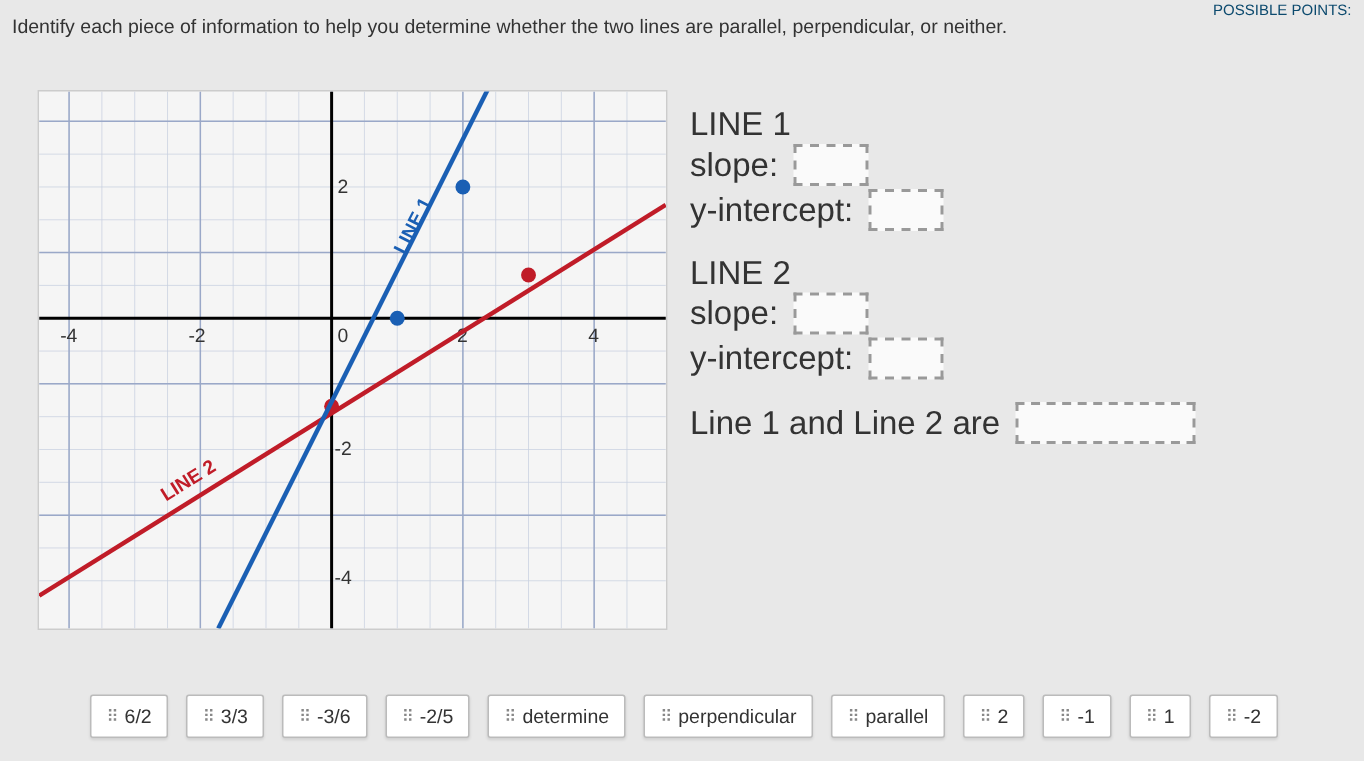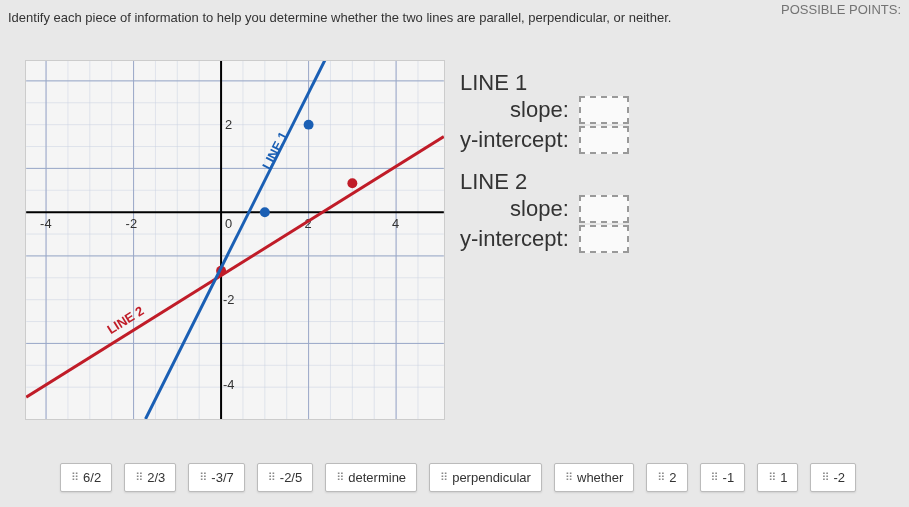--- a/index.html
+++ b/index.html
@@ -8,22 +8,22 @@
       background: #e8e8e8;
       width: 909px;
       height: 507px;
       position: relative;
       overflow: hidden;
     }
     .header {
       position: absolute;
       top: 2px;
       right: 8px;
-      font-size: 13px;
-      color: #737373;
+      font-size: 10px;
+      color: #0c4a6e;
     }
     .instruction {
       position: absolute;
       top: 10px;
       left: 8px;
       font-size: 13px;
       color: #333;
     }
     .content {
       position: absolute;
@@ -50,21 +50,20 @@
       color: #333;
     }
     .info-block {
       margin-bottom: 15px;
     }
     .info-line {
       display: flex;
       align-items: center;
       gap: 5px;
       margin-bottom: 2px;
-      justify-content: flex-end;
     }
     .drop-zone {
       display: inline-block;
       min-width: 50px;
       height: 28px;
       border: 2px dashed #999;
       background: #fafafa;
       vertical-align: middle;
       margin-left: 5px;
     }
@@ -199,51 +198,55 @@
       <div>LINE 2</div>
       <div class="info-line">
         <span>slope:</span>
         <span class="drop-zone"></span>
       </div>
       <div class="info-line">
         <span>y-intercept:</span>
         <span class="drop-zone"></span>
       </div>
     </div>
+    <div class="info-line">
+      <span>Line 1 and Line 2 are</span>
+      <span class="drop-zone drop-zone-wide"></span>
+    </div>
   </div>
 </div>
 
 <div class="answer-bank">
   <div class="answer-tile">
       <span class="drag-handle">⠿</span>
       <span>6/2</span>
     </div>
   <div class="answer-tile">
       <span class="drag-handle">⠿</span>
-      <span>2/3</span>
-    </div>
-  <div class="answer-tile">
-      <span class="drag-handle">⠿</span>
-      <span>-3/7</span>
+      <span>3/3</span>
+    </div>
+  <div class="answer-tile">
+      <span class="drag-handle">⠿</span>
+      <span>-3/6</span>
     </div>
   <div class="answer-tile">
       <span class="drag-handle">⠿</span>
       <span>-2/5</span>
     </div>
   <div class="answer-tile">
       <span class="drag-handle">⠿</span>
       <span>determine</span>
     </div>
   <div class="answer-tile">
       <span class="drag-handle">⠿</span>
       <span>perpendicular</span>
     </div>
   <div class="answer-tile">
       <span class="drag-handle">⠿</span>
-      <span>whether</span>
+      <span>parallel</span>
     </div>
   <div class="answer-tile">
       <span class="drag-handle">⠿</span>
       <span>2</span>
     </div>
   <div class="answer-tile">
       <span class="drag-handle">⠿</span>
       <span>-1</span>
     </div>
   <div class="answer-tile">

